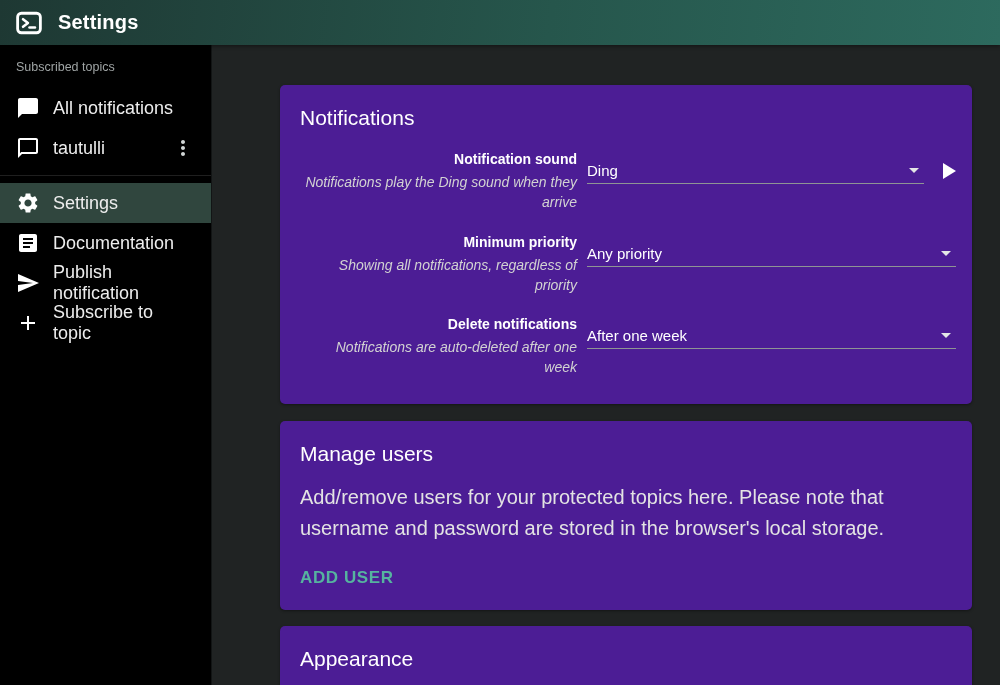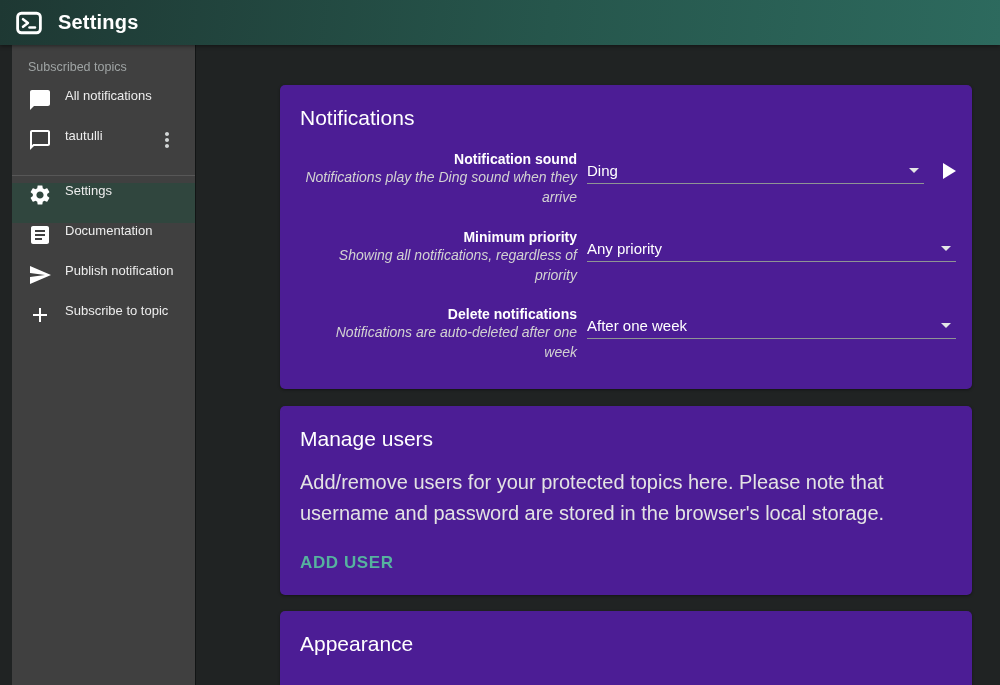--- a/index.html
+++ b/index.html
@@ -18,29 +18,29 @@
     display:flex; align-items:center; padding:0 16px; z-index:20;
     box-shadow:0 1px 4px rgba(0,0,0,0.45);
   }
   .logo { width:26px; height:26px; flex:0 0 auto; }
   .appbar-title {
     margin-left:16px; font-size:20px; font-weight:700; color:#fff; letter-spacing:0.2px;
   }
 
   
   .sidebar {
-    position:absolute; top:45px; left:12px; width:184px; bottom:0;
-    background:#404040; border-right:1px solid #121515;
+    position:absolute; top:45px; left:0; width:212px; bottom:0;
+    background:#000000; border-right:1px solid #121515;
   }
   .sidebar-caption {
     padding:15px 16px 8px 16px; color:#9fa4a4; font-size:12.5px;
   }
   .nav-item {
-    height:40px; display:flex; align-items:flex-start; padding:0 16px;
-    color:#ededed; font-size:13px; cursor:pointer;
+    height:40px; display:flex; align-items:center; padding:0 16px;
+    color:#ededed; font-size:18px; cursor:pointer;
   }
   .nav-item .icon { width:24px; height:24px; margin-right:13px; flex:0 0 auto; }
   .nav-item .icon svg { width:24px; height:24px; fill:#fff; display:block; }
   .nav-item.selected { background:#30463e; }
   .more-icon { margin-left:auto; width:24px; height:24px; cursor:pointer; }
   .more-icon svg { width:24px; height:24px; fill:#d2d6d6; display:block; }
   .sidebar-divider { height:1px; background:rgba(255,255,255,0.12); margin:7px 0; }
   .topic-spacer { height:6px; }
 
   
@@ -53,21 +53,21 @@
   .card--notifications { margin-top:40px; padding-bottom:26px; }
   .card--users { margin-top:17px; }
   .card--appearance { margin-top:16px; height:200px; }
   .card-title { font-size:21px; font-weight:400; color:#fff; }
 
   
   .pref-row { display:flex; margin-top:21px;text-align:right; }
   .pref-label { flex:0 0 287px; padding-right:10px; }
   .pref-title { font-size:14px; font-weight:700; color:#fff; }
   .pref-desc {
-    font-size:14px; font-style:italic; color:#d2d2d2; line-height:1.45;
+    font-size:14px; font-style:italic; color:#d2d2d2; margin-top:5px; line-height:1.45;
   }
   .pref-value { flex:1; display:flex; align-items:flex-start; margin-top:11px; }
   .select {
     flex:1; border-bottom:1px solid #8f9494; padding-bottom:4px;
     display:flex; align-items:center; justify-content:space-between; cursor:pointer;
   }
   .select-value { font-size:15px; color:#fff; }
   .select-arrow {
     width:0; height:0; border-left:5px solid transparent; border-right:5px solid transparent;
     border-top:5px solid #e4e6e6; margin-right:5px;

